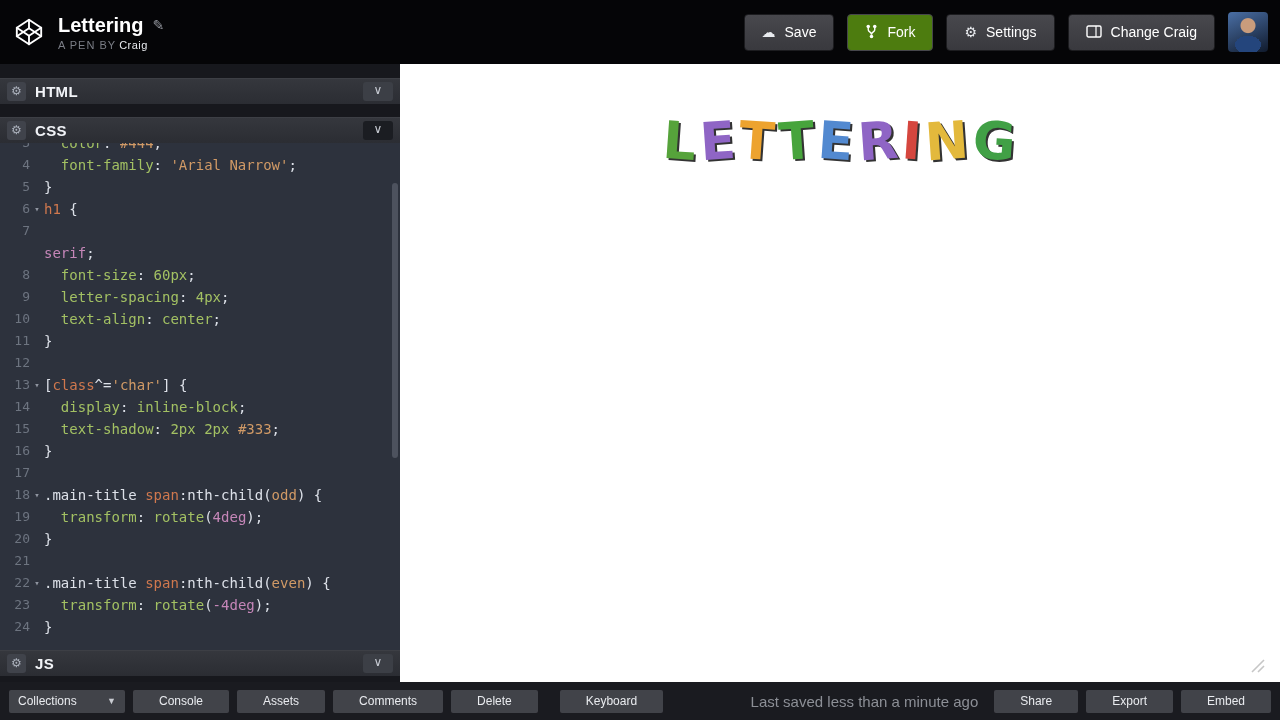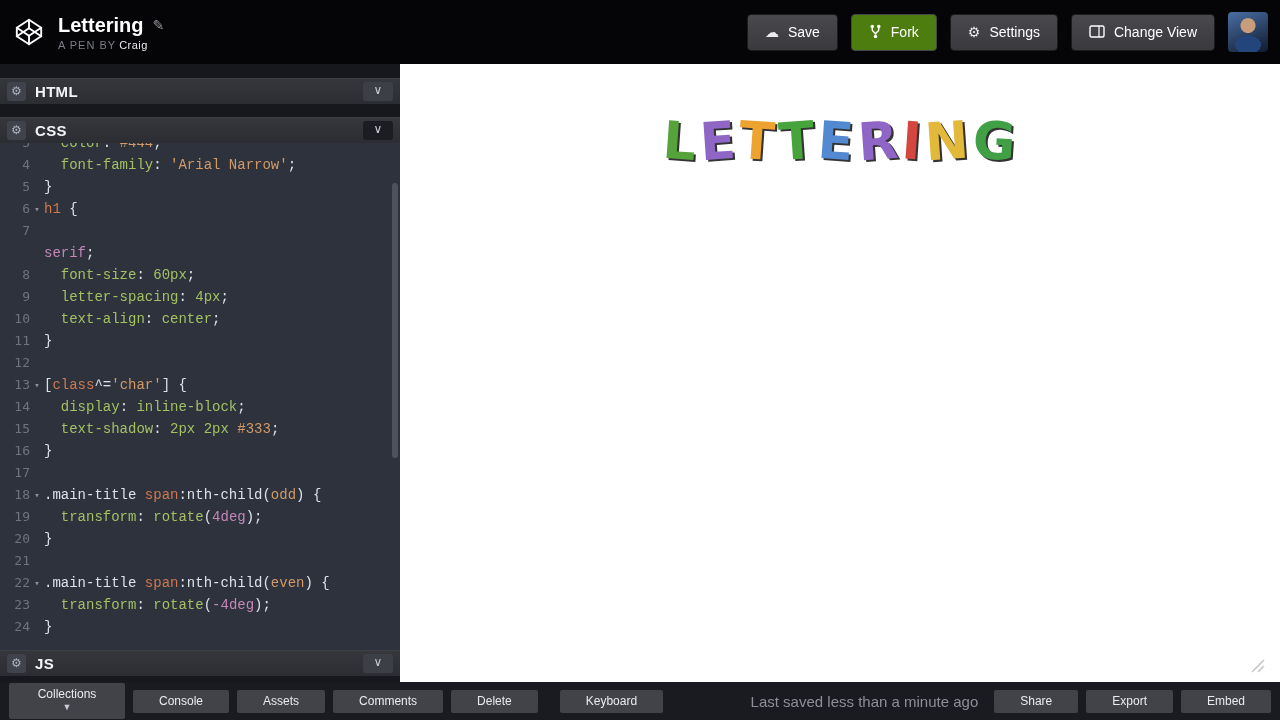--- a/index.html
+++ b/index.html
@@ -43,21 +43,21 @@
               color:#c7cbd3; text-align:center; line-height:17px; font-size:12px; cursor:pointer; }
   .chev-box.active { background:#1b1d22; }
 
   
   .editor { flex:1; background:#2d323d; overflow:hidden; position:relative;
             font-family:"DejaVu Sans Mono", monospace; font-size:14px; cursor:text; }
   .code-scroll { margin-top:-11px; }
   .code-line { display:flex; height:22px; line-height:22px; white-space:pre; }
   .gutter-num { width:30px; text-align:right; color:#6d7480; flex:none; font-size:13px; }
   .fold-col { width:14px; text-align:center; color:#8f95a0; font-size:9px; flex:none; }
-  .code-text { flex:1;font-family:Liberation Mono, monospace; }
+  .code-text { flex:1; }
   .tok-p { color:#a3c163; }
   .tok-s { color:#d19a66; }
   .tok-t { color:#d0784e; }
   .tok-k { color:#c586b8; }
   .tok-w { color:#dde1e9; }
   .scroll-thumb { position:absolute; right:2px; top:40px; width:6px; height:275px;
                   background:#4d525e; border-radius:3px; cursor:pointer; }
 
   
   .preview { position:absolute; top:64px; left:400px; width:880px; height:618px; background:#fff; }
@@ -66,21 +66,21 @@
           font-size:52px; line-height:62px; text-shadow:2px 2px #333; padding:0 1px; }
   .resize-grabber { position:absolute; right:14px; bottom:4px; opacity:0.55; cursor:nwse-resize; }
 
   
   .footer { position:absolute; bottom:0; left:0; width:1280px; height:38px; background:#1a1b20;
             display:flex; align-items:center; padding:0 9px; gap:8px; }
   .fbtn { background:#414349; border:none; color:#e9ebef; font-size:12px; padding:5px 26px;
           border-radius:2px; font-family:inherit; cursor:pointer; line-height:13px; }
   .fselect { display:flex; align-items:center; justify-content:space-between; width:116px;
              background:#414349; color:#e9ebef; font-size:12px; padding:5px 9px; border-radius:2px;
-             cursor:pointer; line-height:13px;flex-direction:column; }
+             cursor:pointer; line-height:13px; }
   .caret { font-size:9px; color:#c9ccd2; }
   .kb { margin-left:14px; }
   .fstatus { margin-left:auto; color:#8c8f96; font-size:15px; margin-right:8px; }
 </style>
 </head>
 <body>
 
 <div class="top-header">
   <div class="logo">
     <svg width="30" height="30" viewBox="0 0 32 32" fill="none" stroke="#ffffff" stroke-width="2" stroke-linejoin="round" stroke-linecap="round">
@@ -120,21 +120,21 @@
       <span class="btn-glyph">⚙</span>
       <span>Settings</span>
     </button>
     <button class="hbtn">
       <span class="btn-glyph">
         <svg width="16" height="13" viewBox="0 0 16 13">
           <rect x="1" y="1" width="14" height="11" rx="1.5" fill="none" stroke="#fff" stroke-width="1.4"></rect>
           <line x1="10" y1="1" x2="10" y2="12" stroke="#fff" stroke-width="1.2"></line>
         </svg>
       </span>
-      <span>Change View</span>
+      <span>Change Craig</span>
     </button>
     <div class="avatar"></div>
   </div>
 </div>
 
 <div class="left-panel">
   <div class="gap14"></div>
 
   <div class="sec-header">
     <span class="gear-box">⚙</span>

